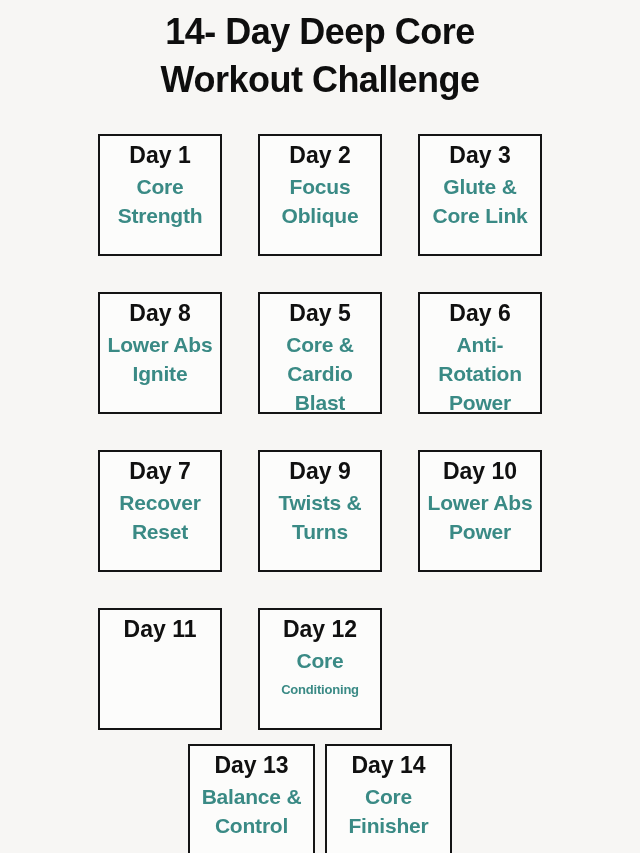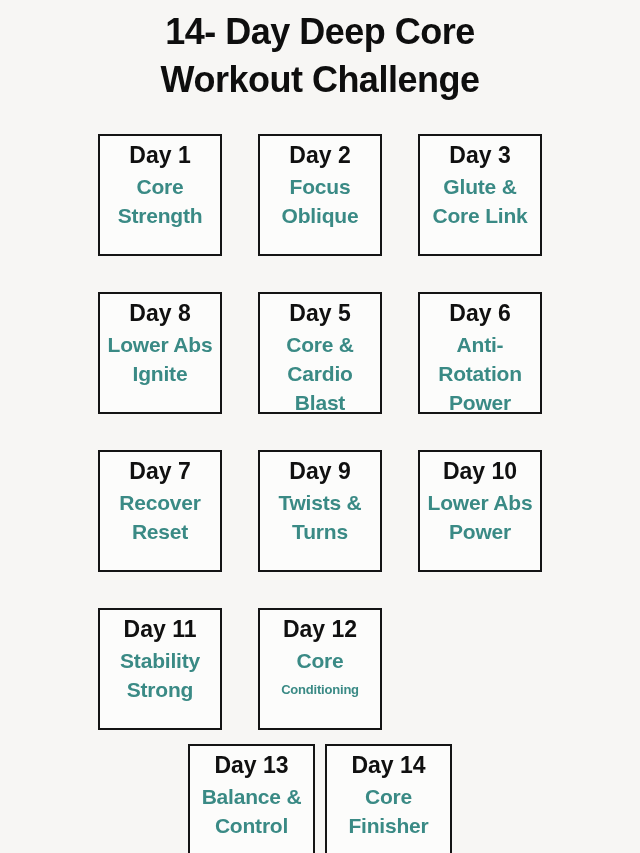--- a/index.html
+++ b/index.html
@@ -150,24 +150,20 @@
       </div>
       <div class="card">
         <div class="day-label">Day 10</div>
         <div class="workout">
           <div class="wline">Lower Abs</div>
           <div class="wline">Power</div>
         </div>
       </div>
       <div class="card">
         <div class="day-label">Day 11</div>
-        <div class="workout">
-          <div class="wline">Stability</div>
-          <div class="wline">Strong</div>
-        </div>
       </div>
       <div class="card">
         <div class="day-label">Day 12</div>
         <div class="workout">
           <div class="wline">Core</div>
           <div class="wline small">Conditioning</div>
         </div>
       </div>
     </div>
   <div class="bottom-row">

